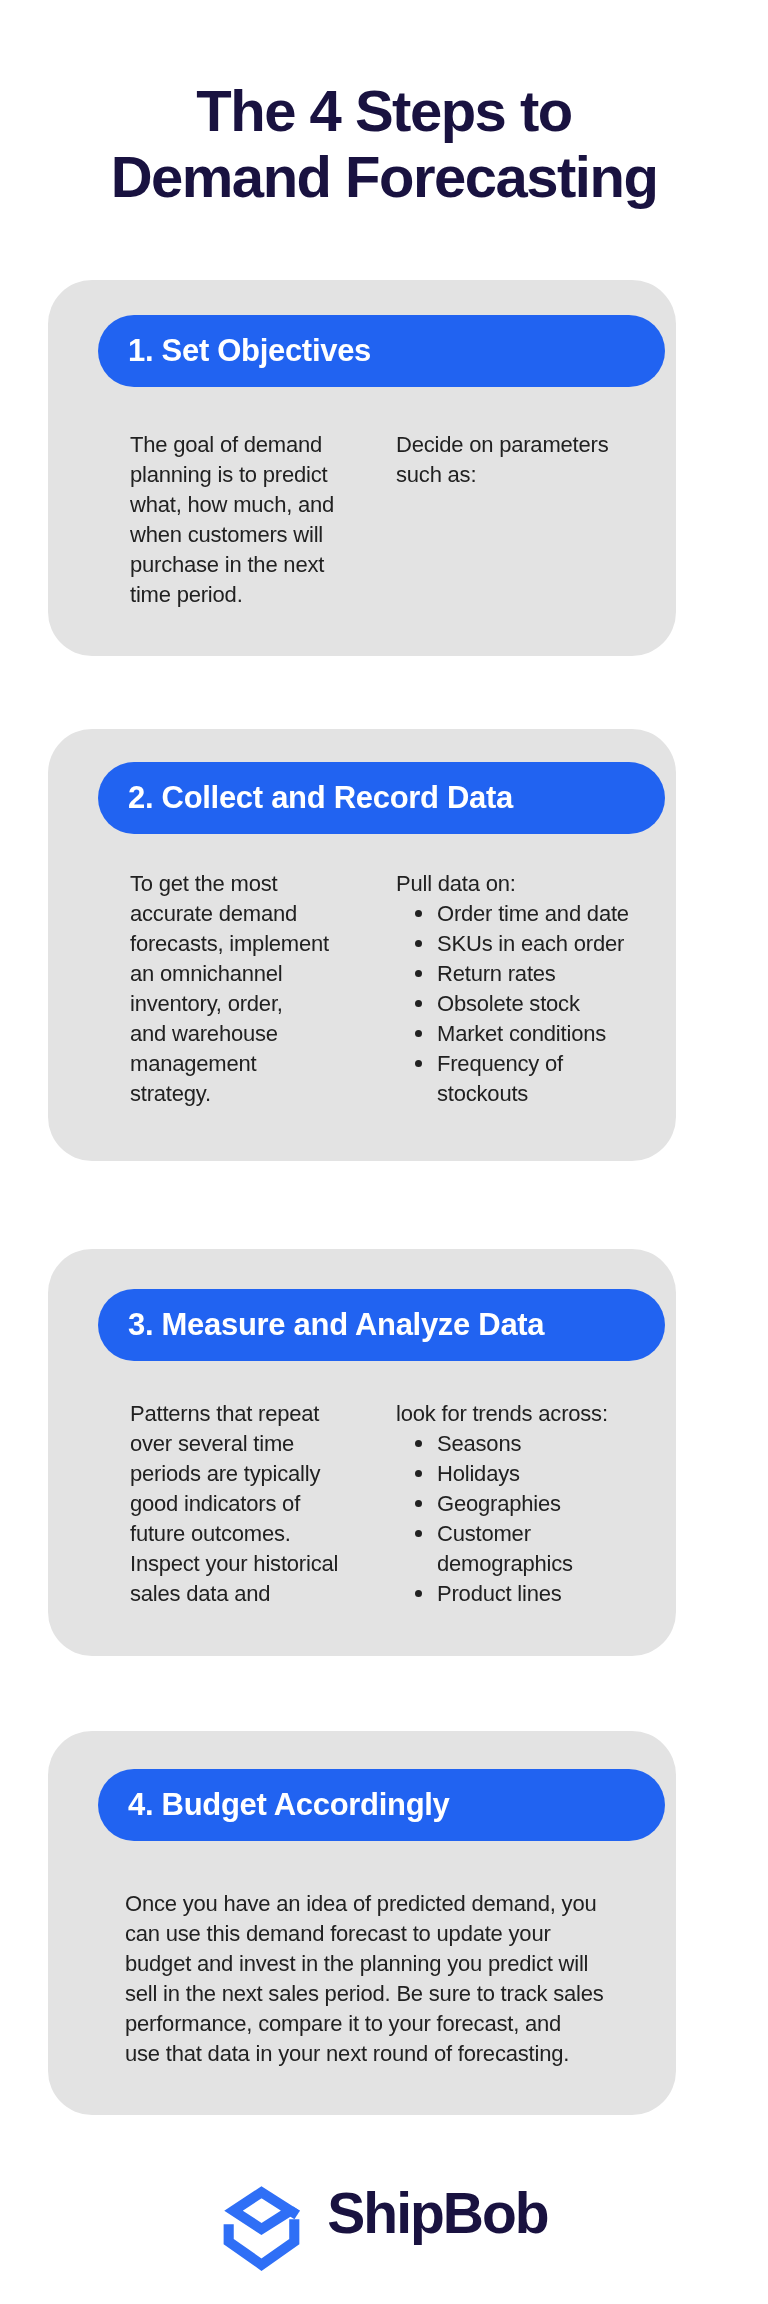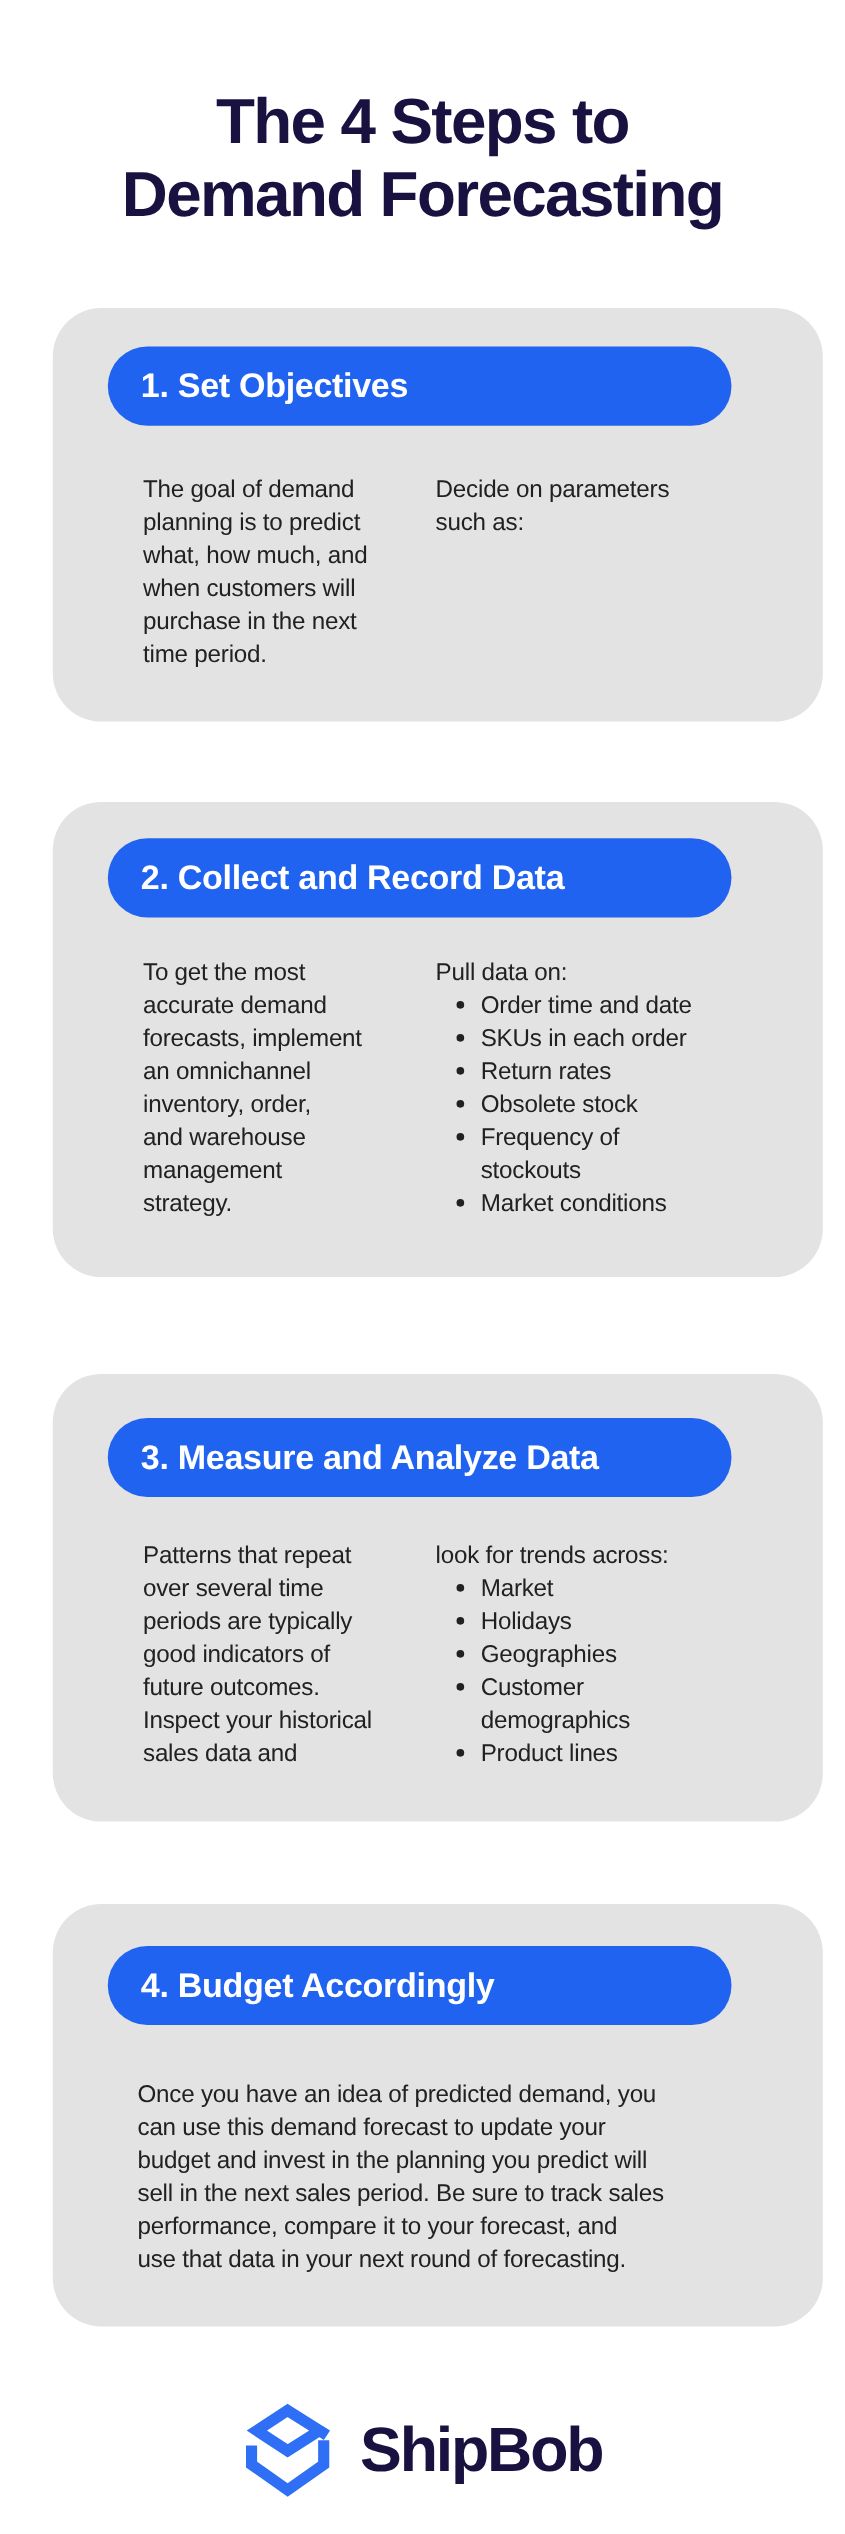--- a/index.html
+++ b/index.html
@@ -19,21 +19,21 @@
     overflow:hidden;
   }
   .page-title {
     position:absolute; top:78px; left:0; width:768px;
     text-align:center;
     font-size:58px; line-height:66px; font-weight:800;
     letter-spacing:-1.5px; color:var(--navy);
     white-space:pre-line;
   }
   .card {
-    position:absolute; left:48px; width:700px;
+    position:absolute; left:48px; width:628px;
     background:var(--gray); border-radius:44px;padding-left:18px;
   }
   #card1 { top:280px;  height:376px; }
   #card2 { top:729px;  height:432px; }
   #card3 { top:1249px; height:407px; }
   #card4 { top:1731px; height:384px; }
   .pill {
     position:absolute; left:50px; width:567px; height:72px;
     background:var(--blue); border-radius:36px;
     display:flex; align-items:center; padding-left:30px;
@@ -61,21 +61,21 @@
   }
   .bullets li::before {
     content:""; position:absolute; left:19px; top:11px;
     width:7px; height:7px; border-radius:50%; background:var(--text);
   }
   .fulltext {
     position:absolute; left:77px; top:158px; width:530px;
   }
   .footer-logo {
     position:absolute; top:2185px; left:0; width:768px; height:85px;
-    display:flex; align-items:center; justify-content:center; gap:25px;
+    display:flex; align-items:flex-start; justify-content:center; gap:25px;
   }
   .wordmark {
     font-size:57px; font-weight:800; letter-spacing:-2px;
     color:var(--navy); line-height:1;
   }
   .logo-svg { display:block; }
 </style>
 </head>
 <body>
 
@@ -110,42 +110,42 @@
 and warehouse
 management
 strategy.</p>
   <div class="rightcol">
     <p class="body-text">Pull data on:</p>
     <ul class="bullets">
         <li>Order time and date</li>
         <li>SKUs in each order</li>
         <li>Return rates</li>
         <li>Obsolete stock</li>
+        <li>Market conditions</li>
         <li>Frequency of
 stockouts</li>
-        <li>Market conditions</li>
       </ul>
   </div>
 </section>
 
 <section class="card" id="card3">
   <div class="pill">
     <span>3. Measure and Analyze Data</span>
   </div>
   <p class="leftcol body-text">Patterns that repeat
 over several time
 periods are typically
 good indicators of
 future outcomes.
 Inspect your historical
 sales data and</p>
   <div class="rightcol">
     <p class="body-text">look for trends across:</p>
     <ul class="bullets">
-        <li>Market</li>
+        <li>Seasons</li>
         <li>Holidays</li>
         <li>Geographies</li>
         <li>Customer
 demographics</li>
         <li>Product lines</li>
       </ul>
   </div>
 </section>
 
 <section class="card" id="card4">

